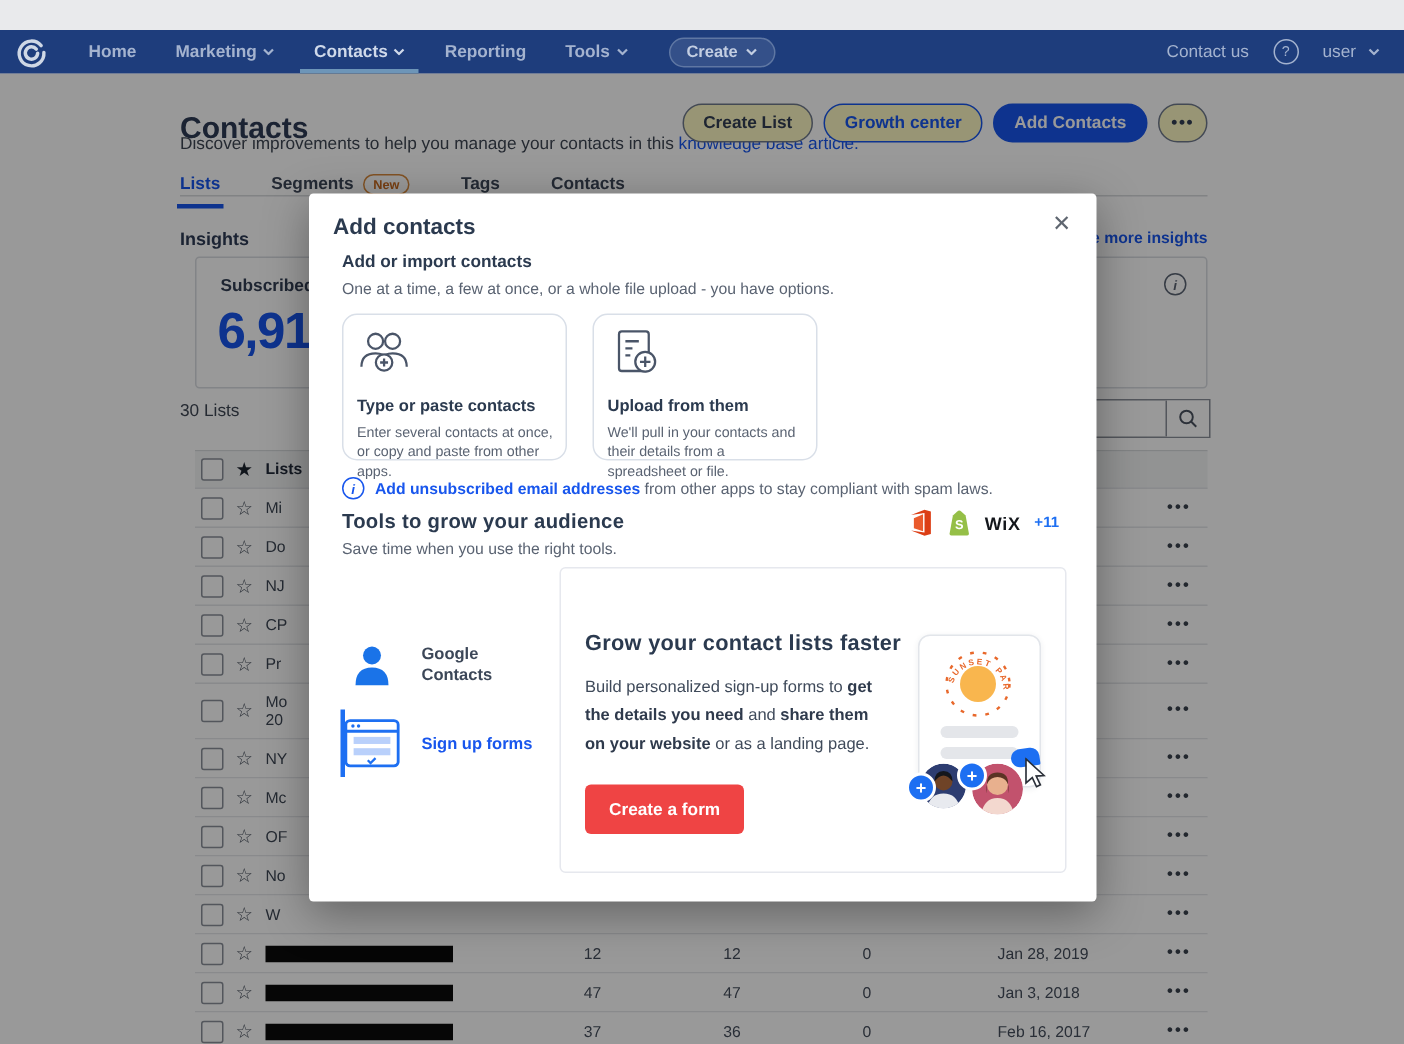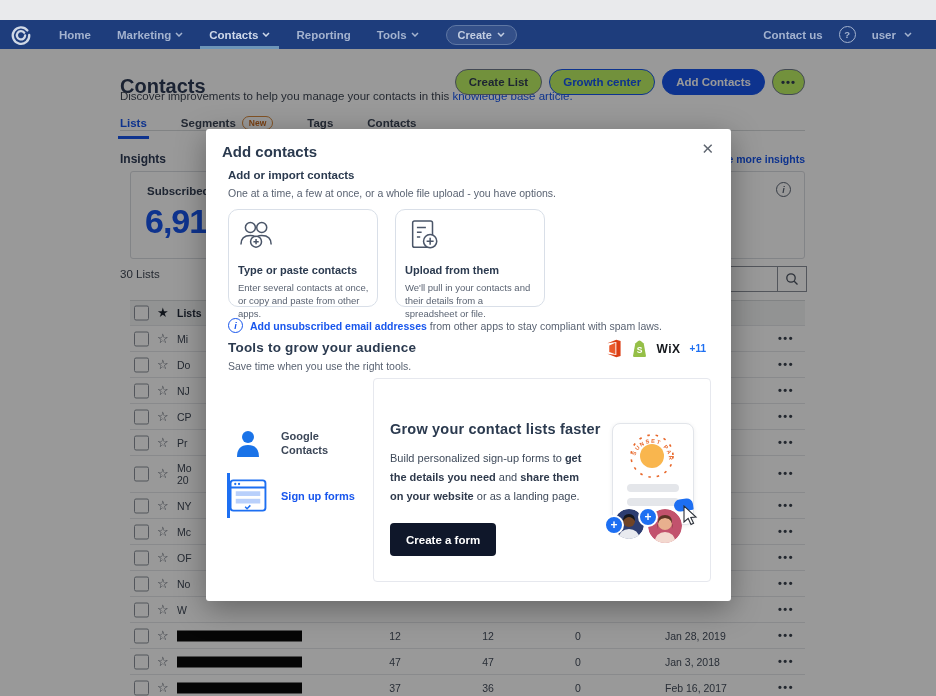--- a/index.html
+++ b/index.html
@@ -11,33 +11,33 @@
   .logo{margin:0 14px 0 10px;display:flex;align-items:center;}
   .nav-items{display:flex;height:100%;}
   .nav-item{position:relative;display:flex;align-items:center;gap:4px;padding:0 13px;height:100%;
             color:#a4b3cf;font-size:11.5px;font-weight:700;cursor:pointer;}
   .nav-item.active{color:#cfd9ea;}
   .nav-item.active::after{content:"";position:absolute;left:4px;right:4px;bottom:0;height:3px;background:#6d95b8;}
   .caret{width:8px;height:5px;}
   .create-btn{margin-left:14px;display:flex;align-items:center;gap:5px;padding:3px 11px;
               border:1.5px solid #5f77a3;border-radius:11px;background:rgba(255,255,255,.10);
               color:#c3cee2;font-size:11px;font-weight:700;cursor:pointer;font-family:inherit;}
-  .nav-right{margin-left:auto;display:flex;align-items:center;gap:16px;padding-right:24px;
-             color:#a4b3cf;font-size:11.5px;font-weight:700;}
+  .nav-right{margin-left:auto;display:flex;align-items:center;gap:16px;padding-right:16px;
+             color:#a4b3cf;font-size:11.5px;font-weight:400;}
   .help-circle{width:15px;height:15px;border:1.3px solid #a4b3cf;border-radius:50%;
                display:flex;align-items:center;justify-content:center;font-size:9.5px;}
   .user-wrap{display:flex;align-items:center;gap:8px;cursor:pointer;}
   
   .page{position:absolute;top:29px;left:0;right:0;bottom:0;background:#fff;}
   .page-title{position:absolute;left:120px;top:13px;font-size:20px;font-weight:800;color:#2e3b55;}
   .page-sub{position:absolute;left:120px;top:41px;font-size:11.5px;color:#3f4754;}
   .page-sub a{color:#1856ed;text-decoration:none;}
   .actions{position:absolute;top:20px;right:131px;display:flex;gap:7px;align-items:center;}
   .btn{height:26px;display:flex;align-items:center;padding:0 13px;border-radius:14px;
-       font-size:11.5px;font-weight:700;background:#bef264;border:1px solid #707a8c;color:#333f54;cursor:pointer;
+       font-size:11.5px;font-weight:700;background:#fef9c3;border:1px solid #707a8c;color:#333f54;cursor:pointer;
        font-family:inherit;}
   .btn.blue-outline{border-color:#1856ed;color:#1856ed;}
   .btn.primary{background:#1856ed;border-color:#1856ed;color:#fff;}
   .btn.more{padding:0 8px;letter-spacing:1px;}
   .tabs{position:absolute;left:120px;top:62px;display:flex;gap:34px;height:24px;}
   .tab{position:relative;font-size:11.5px;font-weight:700;color:#3c4658;display:flex;gap:6px;align-items:center;cursor:pointer;}
   .tab.active{color:#1856ed;}
   .tab.active::after{content:"";position:absolute;left:-2px;right:-2px;bottom:-4px;height:3px;background:#1856ed;}
   .badge-new{font-size:8.5px;font-weight:700;color:#c96a1f;border:1px solid #d98a3c;border-radius:8px;padding:1px 6px;}
   .tabs-divider{position:absolute;left:120px;width:685px;top:81px;height:1px;background:#d8dadd;}
@@ -93,21 +93,21 @@
   .int-more{font-size:10px;font-weight:700;color:#1d6ff2;cursor:pointer;}
   .m-tool{position:absolute;left:22px;display:flex;align-items:center;gap:13px;cursor:pointer;width:135px;}
   .m-tool .ticon{width:40px;display:flex;justify-content:center;}
   .m-tool .tlabel{font-size:11px;font-weight:700;color:#3c4758;line-height:14px;width:78px;}
   .m-tool.active .tlabel{color:#1856ed;}
   .m-tool.active::before{content:"";position:absolute;left:-1px;top:-6px;bottom:-6px;width:3px;background:#1d6ff2;}
   .m-panel{position:absolute;left:167px;top:249px;width:336px;height:202px;border:1px solid #e6e8ee;border-radius:4px;background:#fff;}
   .p-title{position:absolute;left:16px;top:42px;font-size:14.5px;font-weight:700;color:#2b3a4f;letter-spacing:.2px;}
   .p-body{position:absolute;left:16px;top:70px;width:198px;font-size:11px;line-height:19px;color:#3f4a5a;}
   .p-body b{color:#2f3a4c;}
-  .p-cta{position:absolute;left:16px;top:144px;height:33px;padding:0 16px;background:#0f172a;border:none;border-radius:4px;
+  .p-cta{position:absolute;left:16px;top:144px;height:33px;padding:0 16px;background:#ef4444;border:none;border-radius:4px;
          color:#fff;font-size:11.5px;font-weight:700;cursor:pointer;font-family:inherit;}
   .illus-card{position:absolute;left:238px;top:44px;width:80px;height:100px;background:#fff;border:1px solid #e2e5ea;
               border-radius:8px;box-shadow:0 1px 4px rgba(40,50,70,.08);}
   .illus-bar{position:absolute;left:14px;width:52px;height:8px;border-radius:4px;background:#e4e6ea;}
   .avatars{position:absolute;left:222px;top:118px;width:110px;height:60px;}
   .plus-badge{position:absolute;width:16px;height:16px;border-radius:50%;background:#1d6ff2;color:#fff;
               display:flex;align-items:center;justify-content:center;font-size:12px;font-weight:700;border:2px solid #fff;}
   .avatar{position:absolute;border-radius:50%;overflow:hidden;}
   .blob{position:absolute;width:19px;height:12px;background:#1d6ff2;border-radius:6px 6px 1px 6px;transform:rotate(-8deg);}
   .cursor-svg{position:absolute;}

